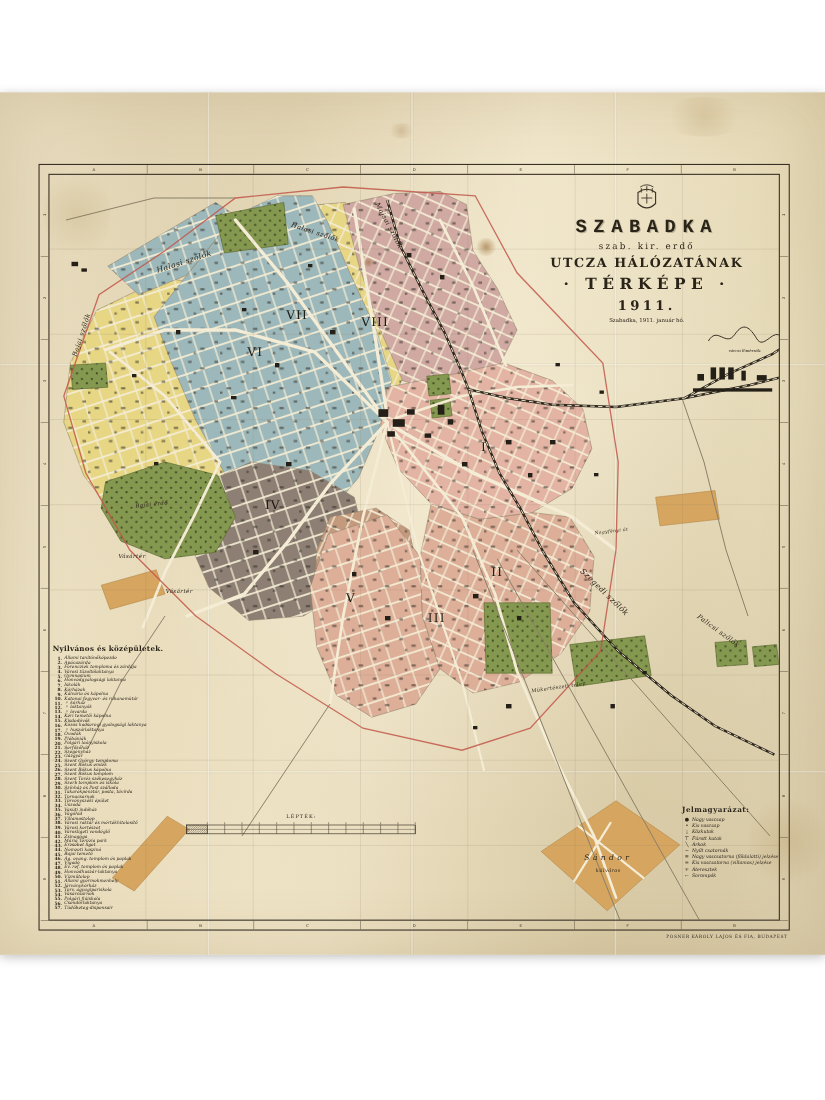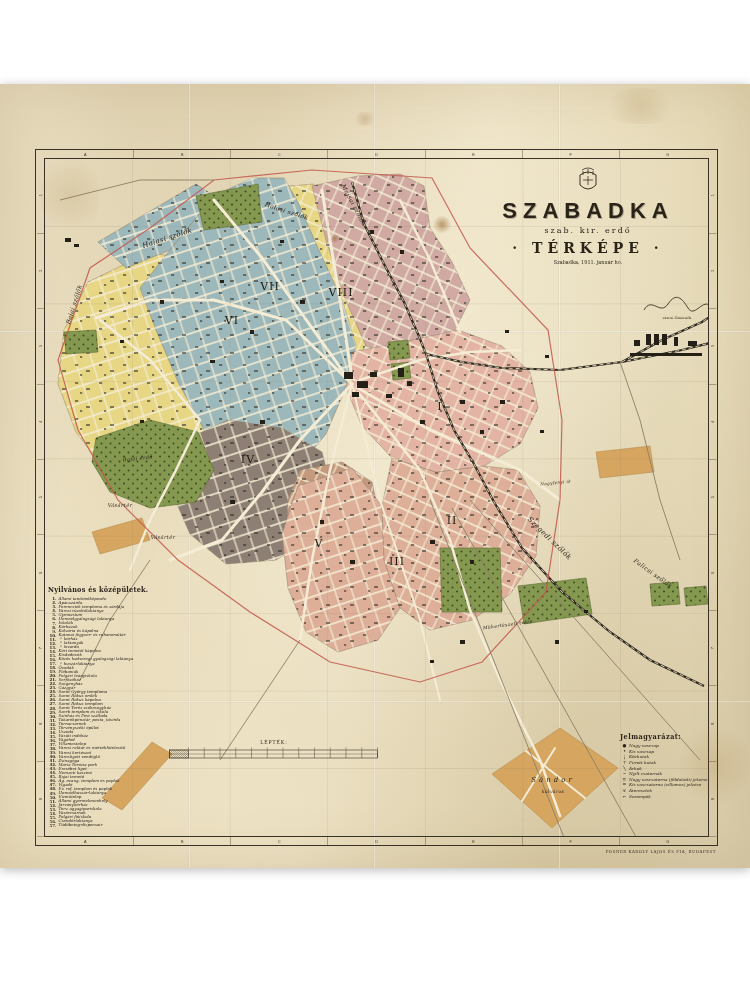--- a/index.html
+++ b/index.html
@@ -29,21 +29,21 @@
   .gcell:last-child{border:none;}
   .gcell.v{border-right:none;border-bottom:1px solid #6a5e4b;}
   .rot{display:inline-block;transform:rotate(-90deg);}
 
   svg#map-svg{position:absolute;left:0;top:0;}
   svg text{font-family:"DejaVu Serif",serif;}
 
   
   .title-block{position:absolute;left:452px;top:166px;width:272px;text-align:center;color:#2a2318;}
   .crest{display:block;margin:0 auto 2px auto;}
-  .t-city{font-family:Liberation Sans, sans-serif;font-weight:bold;font-size:22px;letter-spacing:6px;text-shadow:1px 1px 0 rgba(42,35,24,.28);}
+  .t-city{font-family:Liberation Mono, monospace;font-weight:bold;font-size:17px;letter-spacing:6px;text-shadow:1px 1px 0 rgba(42,35,24,.28);}
   .t-sub1{font-family:"DejaVu Serif",serif;font-size:8px;letter-spacing:2px;margin-top:2px;}
   .t-sub2{font-family:"DejaVu Serif",serif;font-weight:bold;font-size:11.5px;letter-spacing:1.5px;margin-top:4px;}
   .t-sub3{font-family:"DejaVu Serif",serif;font-weight:bold;font-size:14px;letter-spacing:5px;margin-top:5px;text-align:center;}
   .t-year{font-family:"DejaVu Serif",serif;font-weight:bold;font-size:12px;letter-spacing:3px;margin-top:4px;}
   .t-date{font-family:"DejaVu Serif",serif;font-size:9px;transform:scale(.55);transform-origin:50% 0;margin-top:4px;}
   .signature{position:absolute;left:180px;top:126px;}
   .sig-cap{font-family:"DejaVu Serif",serif;font-size:7px;transform:scale(.5);transform-origin:50% 0;text-align:center;width:90px;margin-top:-4px;}
 
   
   .legend-left{position:absolute;left:48px;top:586px;width:300px;transform:scale(.5);transform-origin:0 0;color:#2b241b;}
@@ -373,21 +373,23 @@
     </div>
 
   <div class="title-block">
     <svg class="crest" width="28" height="30" viewBox="0 0 28 30">
       <path d="M6 9 Q14 3 22 9 L22 19 Q14 27 6 19 Z" fill="none" stroke="#3a3126" stroke-width="1"></path>
       <path d="M9 9 L9 5 M14 8 L14 3 M19 9 L19 5 M8 4 Q14 0 20 4" fill="none" stroke="#3a3126" stroke-width=".8"></path>
       <path d="M9 14 H19 M14 10 V19" stroke="#3a3126" stroke-width=".8"></path>
     </svg>
     <div class="t-city">SZABADKA</div>
     <div class="t-sub1">szab. kir. erdő</div>
+    <div class="t-sub2">UTCZA HÁLÓZATÁNAK</div>
     <div class="t-sub3">· TÉRKÉPE ·</div>
+    <div class="t-year">1911.</div>
     <div class="t-date">Szabadka, 1911. január hó.</div>
     <div class="signature">
       <svg width="70" height="24" viewBox="0 0 70 24">
         <path d="M2 18 C10 4, 18 24, 26 12 S40 6, 46 16 S60 8, 67 13" fill="none" stroke="#3a3022" stroke-width=".9"></path>
       </svg>
       <div class="sig-cap">városi főmérnök</div>
     </div>
   </div>
 
   <div class="legend-left">

